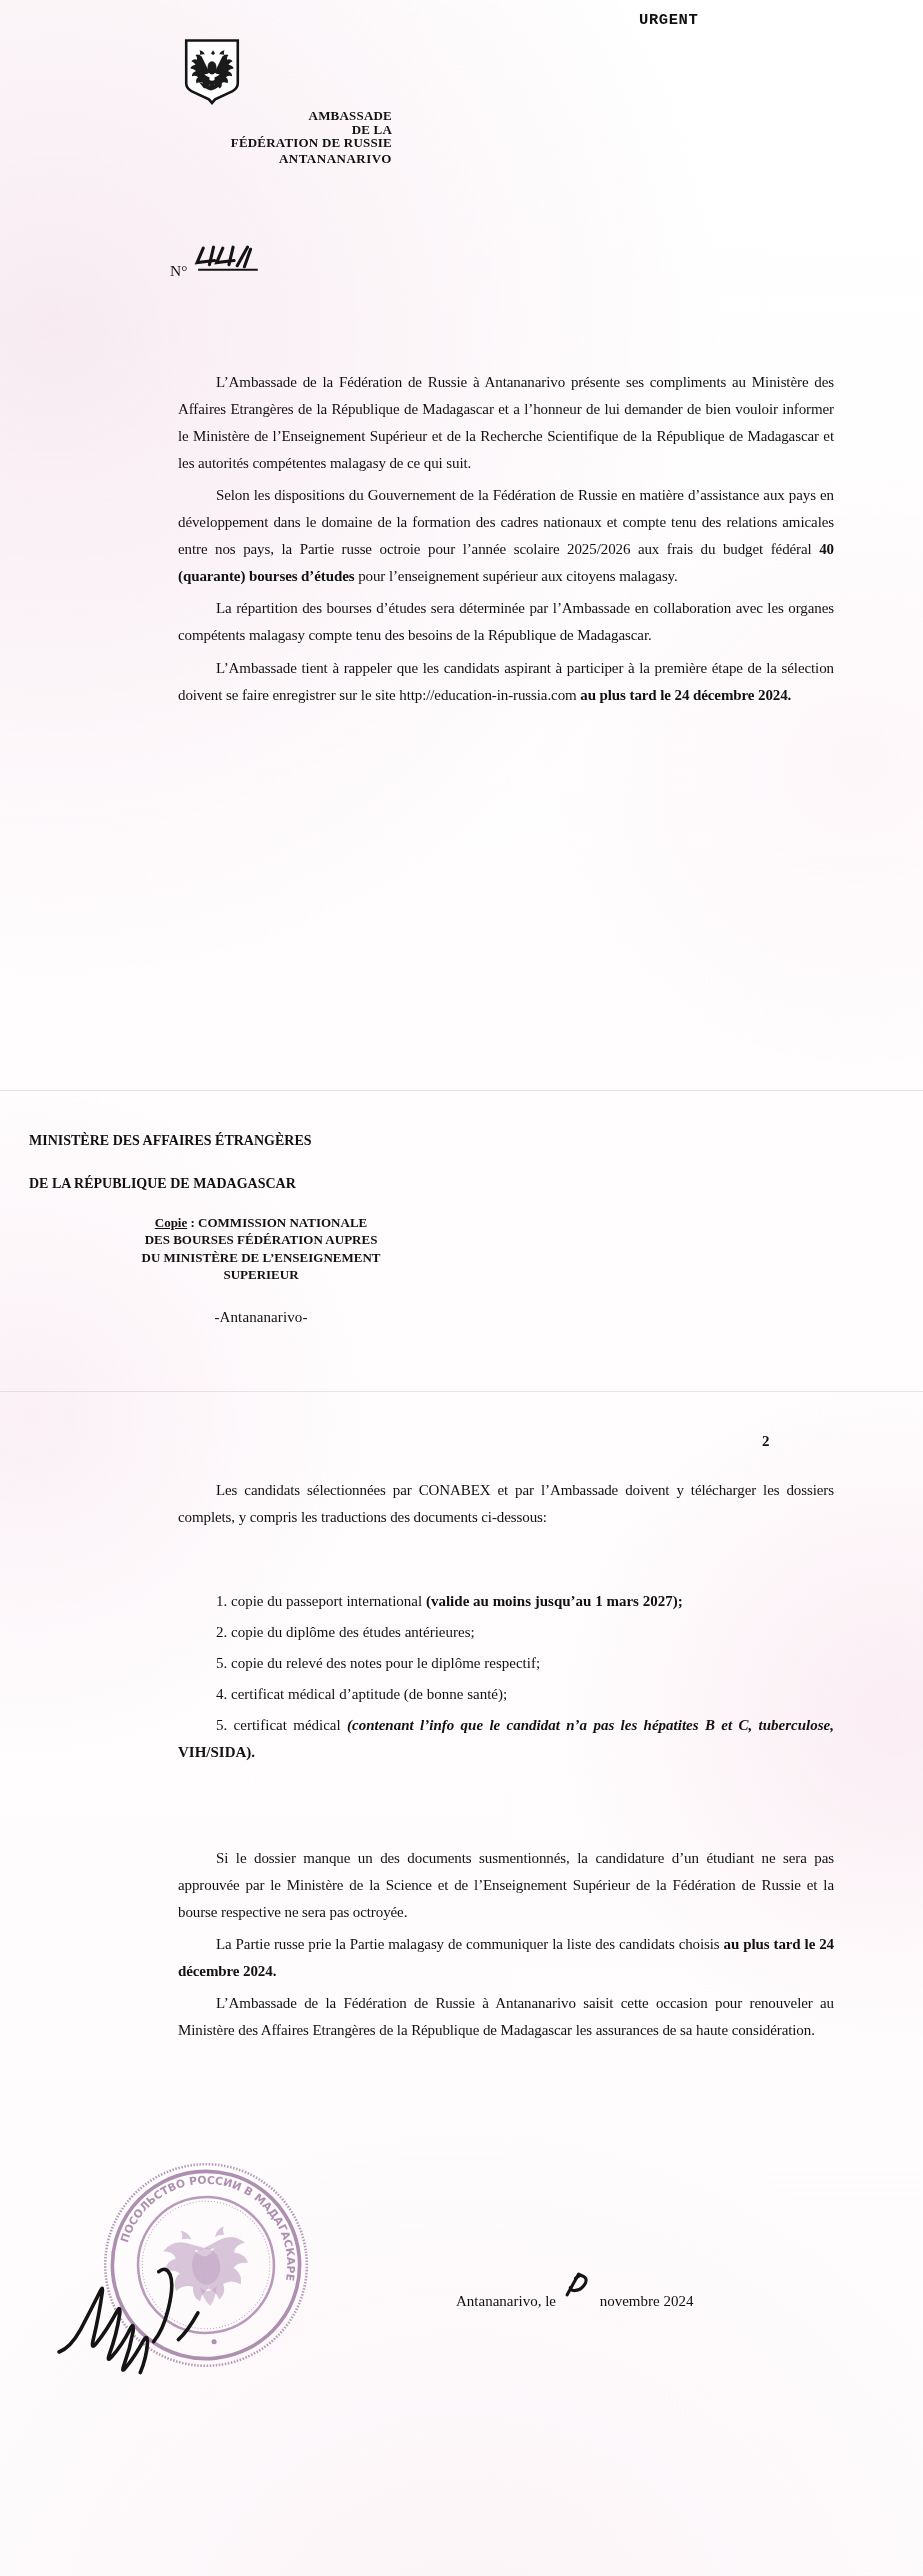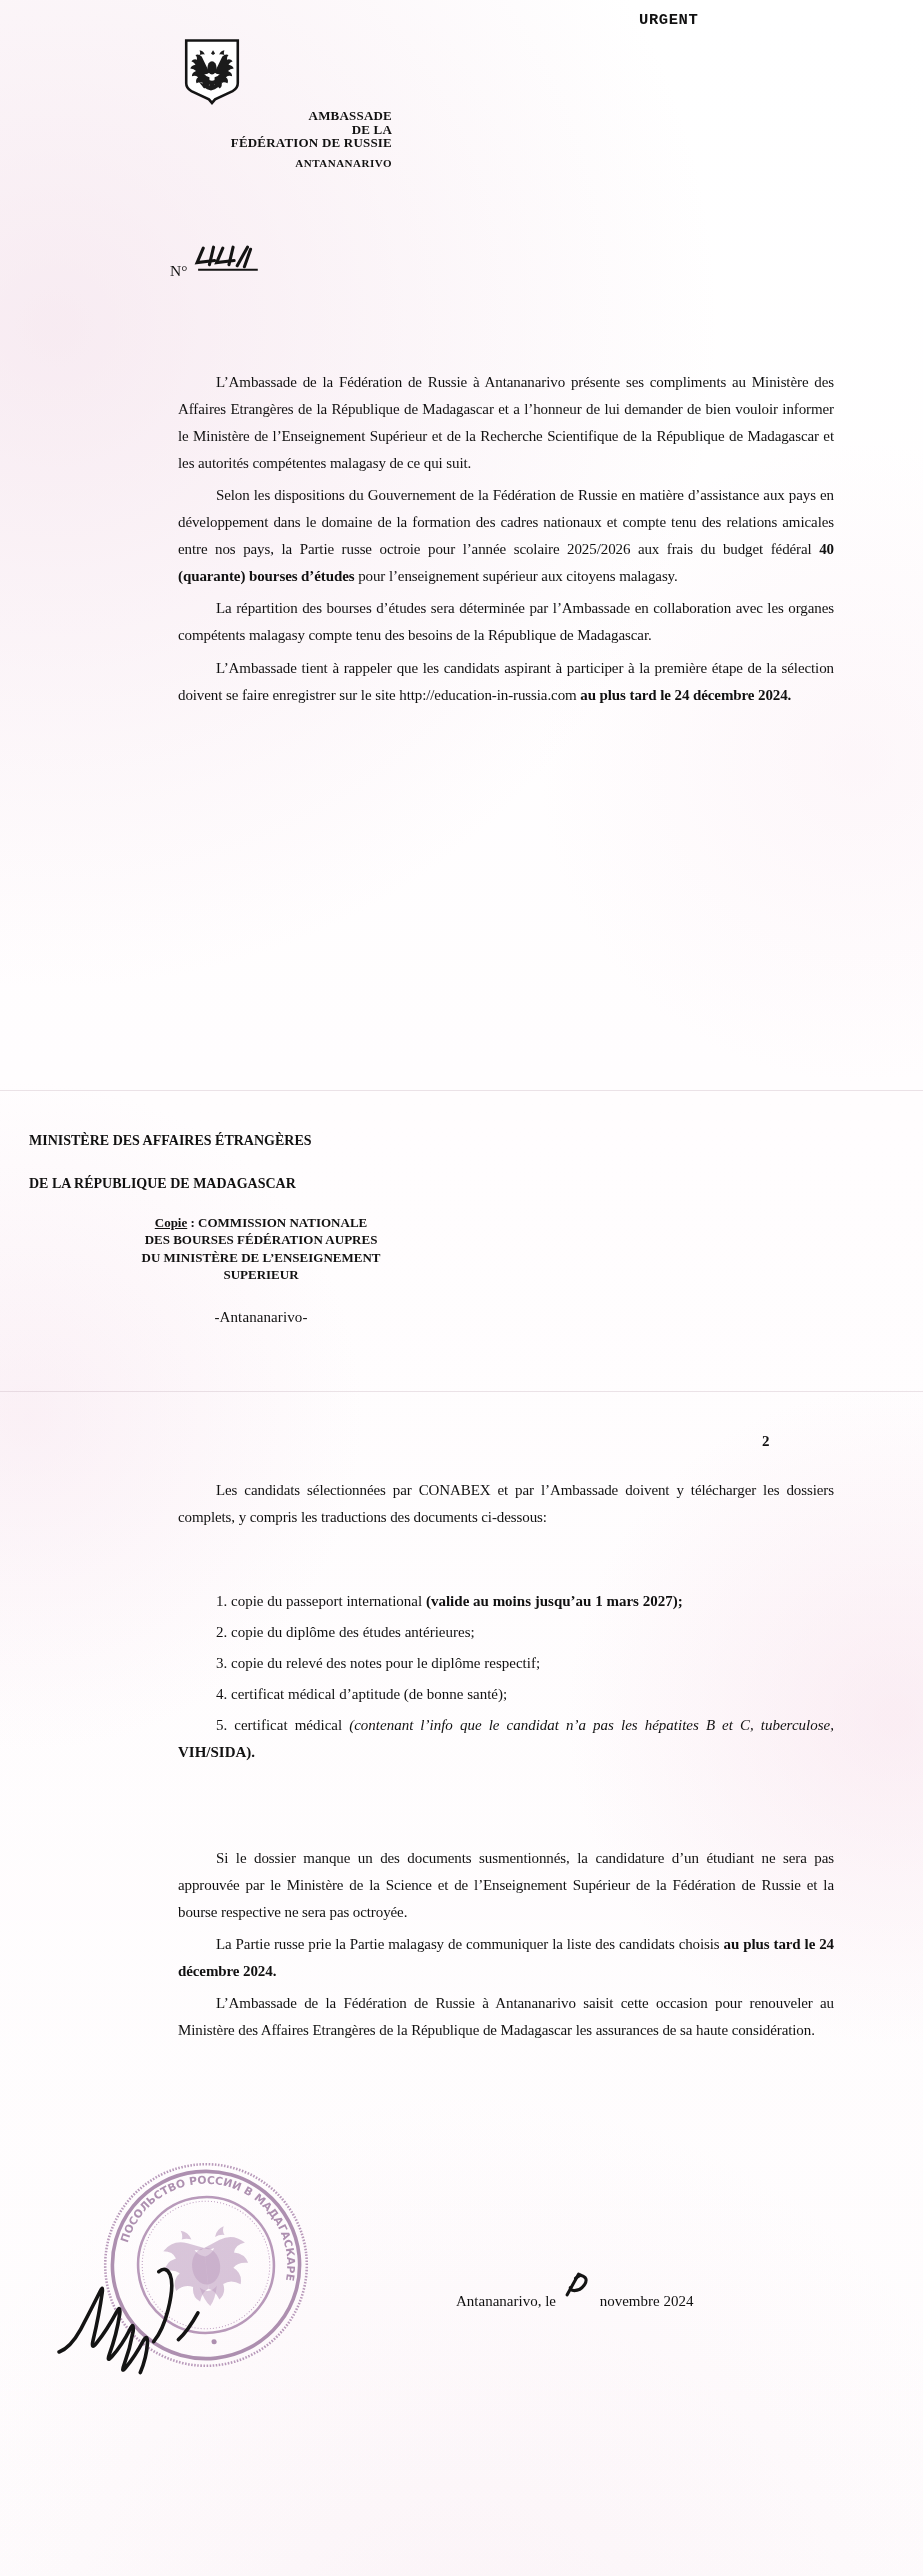--- a/index.html
+++ b/index.html
@@ -70,21 +70,21 @@
   }
   .lh-line {
     font-family: "Liberation Serif", serif;
     font-weight: bold;
     line-height: 1.04;
     letter-spacing: 0.2px;
   }
   .lh-1 { font-size: 13px; }
   .lh-2 { font-size: 13px; }
   .lh-3 { font-size: 13px; }
-  .lh-4 { font-size: 11px; letter-spacing: 0.5px; margin-top: 8px;}
+  .lh-4 { font-size: 13px; letter-spacing: 0.5px; margin-top: 2px;}
 
   .docnum {
     position: absolute;
     left: 170px;
     top: 247px;
     font-size: 15.5px;
     font-family: "Liberation Serif", serif;
     display: flex;
     align-items: flex-end;
     gap: 6.2px;
@@ -106,21 +106,21 @@
     text-justify: inter-word;
     font-family: "Liberation Serif", serif;
     letter-spacing: -0.1px;
   }
   .body-block p {
     margin: 0 0 5.2px 0;
     text-indent: 38px;
   }
   .body-block p:last-child { margin-bottom: 0; }
   b { font-weight: bold; }
-  .bi { font-weight: normal; font-style: italic; margin-top: 17px; }
+  .bi { font-weight: bold; font-style: italic; margin-top: 17px; }
 
   
   .addressee {
     position: absolute;
     left: 29px;
     top: 1108px;
     width: 464px;
     font-size: 14px;
     line-height: 18.5px;
     font-family: "Liberation Serif", serif;
@@ -275,21 +275,21 @@
 
   <div class="pagenum">2</div>
 
   <div class="body-block" id="page2-intro" style="top:1477px;">
       <p><span>Les candidats sélectionnées par CONABEX et par l’Ambassade doivent y télécharger les dossiers complets, y compris les traductions des documents ci-dessous:</span></p>
     </div>
 
   <div class="list-block" id="page2-list" style="top:1588px;">
       <div class="li"><span>1. copie du passeport international </span><b>(valide au moins jusqu’au 1 mars 2027);</b></div>
       <div class="li short"><span>2. copie du diplôme des études antérieures;</span></div>
-      <div class="li short"><span>3. copie du relevé des notes pour le diplôme respectif;</span></div>
+      <div class="li short"><span>5. copie du relevé des notes pour le diplôme respectif;</span></div>
       <div class="li short"><span>4. certificat médical d’aptitude (de bonne santé);</span></div>
       <div class="li"><span>5. certificat médical </span><span class="bi">(contenant l’info que le candidat n’a pas les hépatites B et C, tuberculose, </span><b>VIH/SIDA).</b></div>
     </div>
 
   <div class="body-block" id="page2-close" style="top:1845px;">
       <p><span>Si le dossier manque un des documents susmentionnés, la candidature d’un étudiant ne sera pas approuvée par le Ministère de la Science et de l’Enseignement Supérieur de la Fédération de Russie et la bourse respective ne sera pas octroyée.</span></p>
       <p><span>La Partie russe prie la Partie malagasy de communiquer la liste des candidats choisis </span><b>au plus tard le 24 décembre 2024.</b></p>
       <p><span>L’Ambassade de la Fédération de Russie à Antananarivo saisit cette occasion pour renouveler au Ministère des Affaires Etrangères de la République de Madagascar les assurances de sa haute considération.</span></p>
     </div>
 

